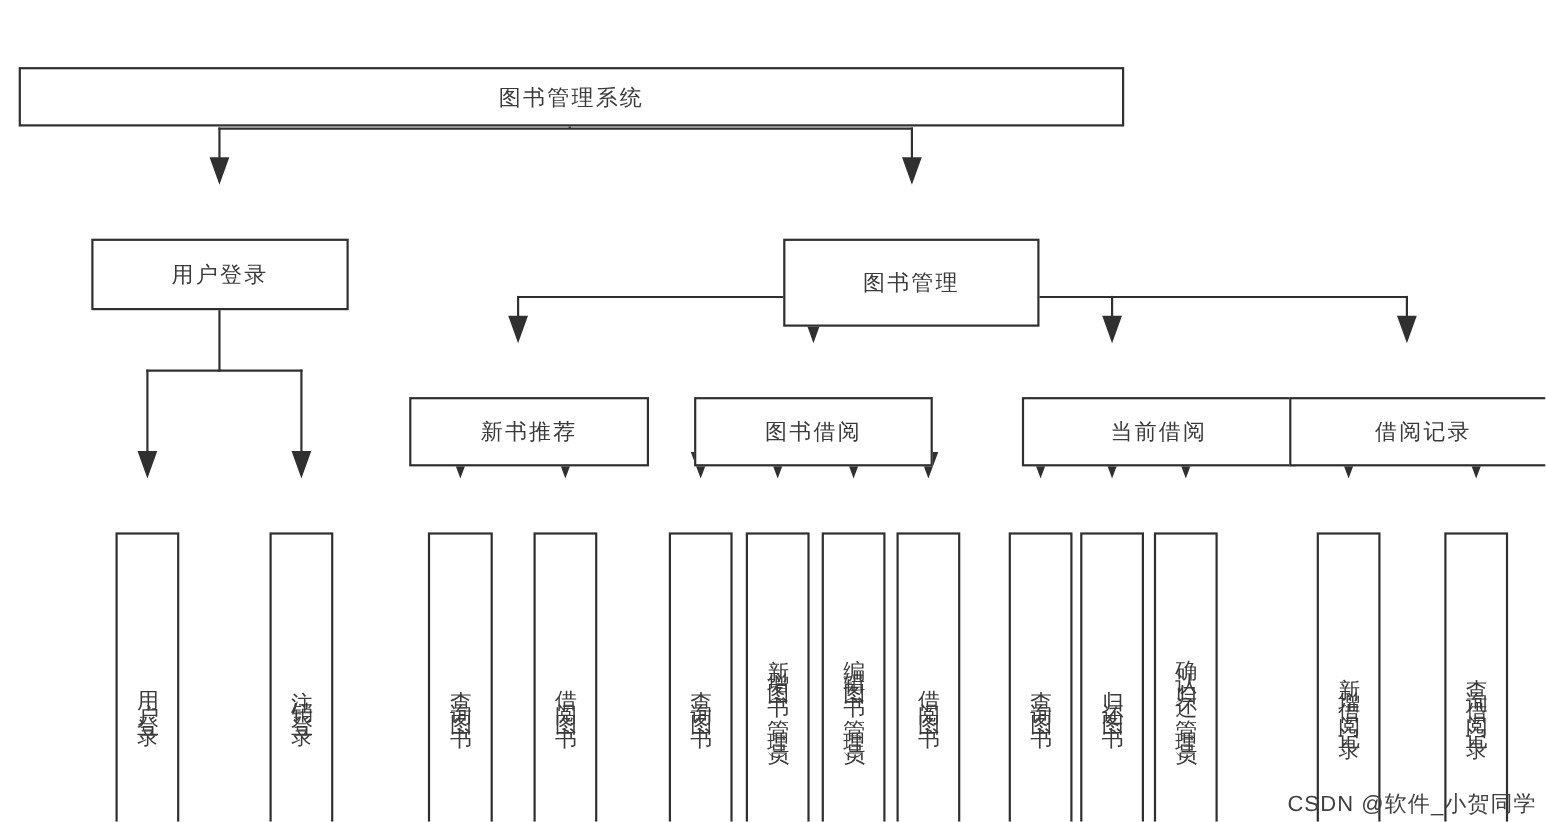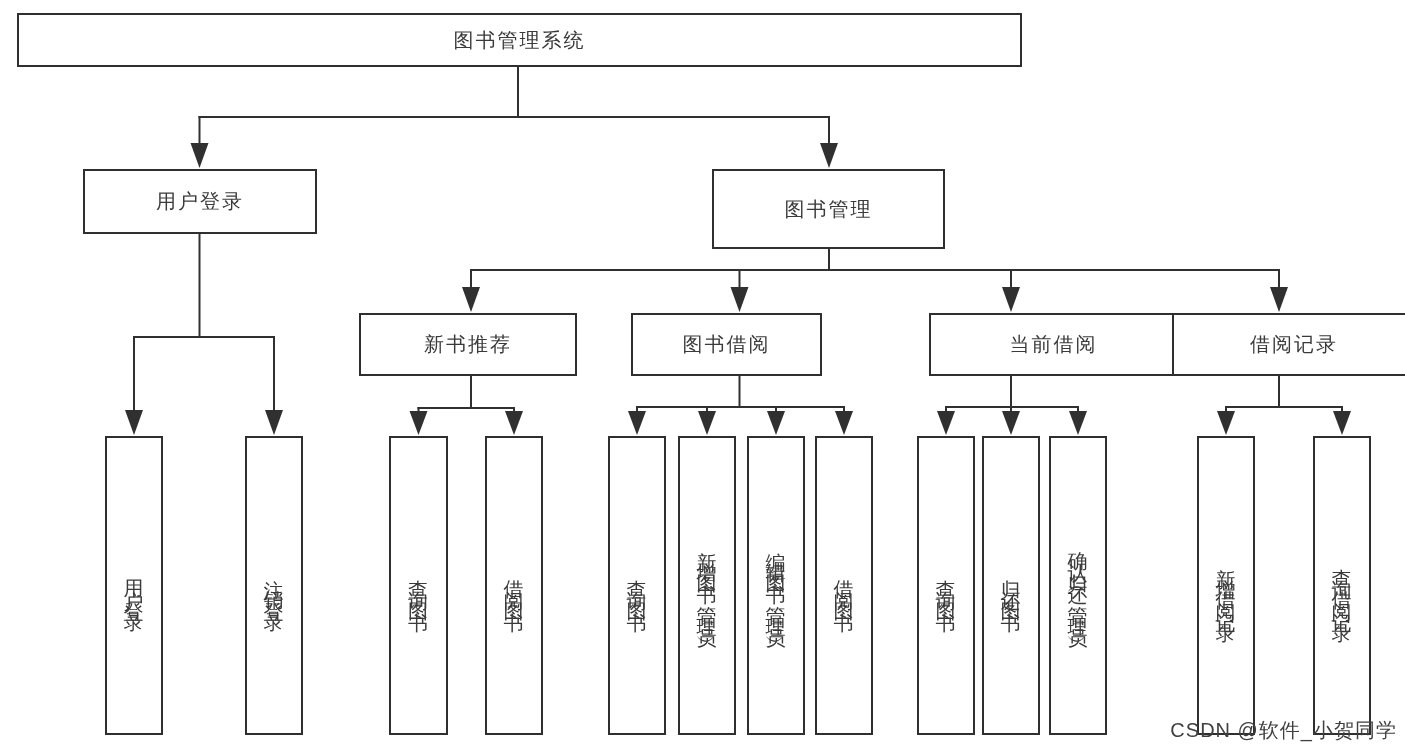--- a/index.html
+++ b/index.html
@@ -23,20 +23,21 @@
   }
   .node {
     position: absolute;
     box-sizing: border-box;
     border: 2px solid #2f2f2f;
     background: #ffffff;
     display: flex;
     align-items: center;
     justify-content: center;
     color: #3a3a3a;
+    margin-top: 48px;
   }
   .h-node {
     font-size: 20px;
     letter-spacing: 2px;
     white-space: nowrap;
   }
   .v-node .vtext {
     writing-mode: vertical-rl;
     font-size: 20px;
     letter-spacing: 11px;
@@ -135,24 +136,24 @@
     <span>图书管理系统</span>
   </div>
 
   <div class="node h-node" style="left:83px; top:169px; width:234px; height:65px;">
     <span>用户登录</span>
   </div>
   <div class="node h-node" style="left:712px; top:169px; width:233px; height:80px;">
     <span>图书管理</span>
   </div>
 
-  <div class="node h-node" style="left:359px; top:313px; width:218px; height:63px;">
+  <div class="node h-node" style="left:372px; top:313px; width:218px; height:63px;">
     <span>新书推荐</span>
   </div>
-  <div class="node h-node" style="left:631px; top:313px; width:191px; height:63px;">
+  <div class="node h-node" style="left:631px; top:313px; width:217px; height:63px;">
     <span>图书借阅</span>
   </div>
   <div class="node h-node" style="left:929px; top:313px; width:249px; height:63px;">
     <span>当前借阅</span>
   </div>
   <div class="node h-node" style="left:1172px; top:313px; width:244px; height:63px;">
     <span>借阅记录</span>
   </div>
 
   <div class="node v-node" style="left:105px; top:436px; width:58px; height:299px;">

